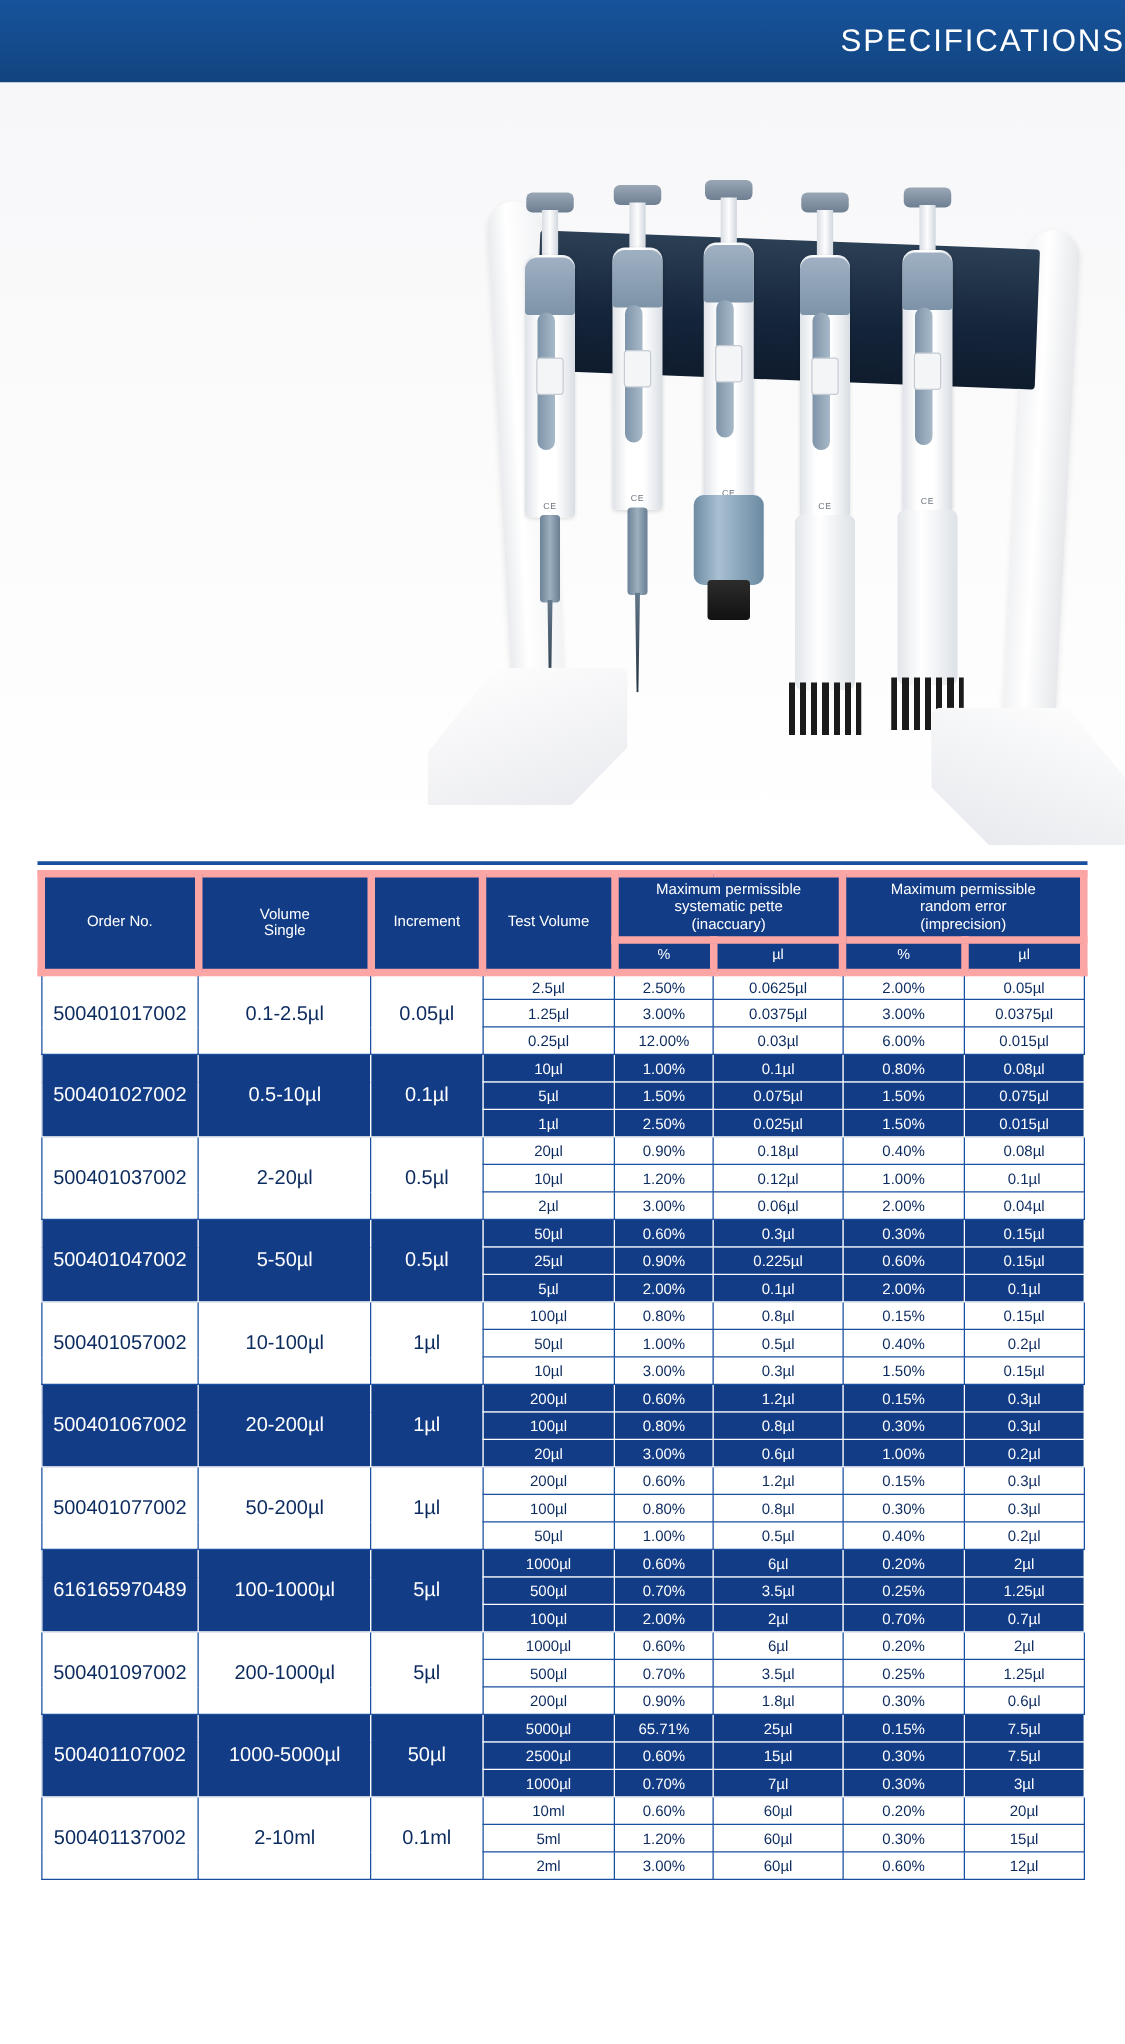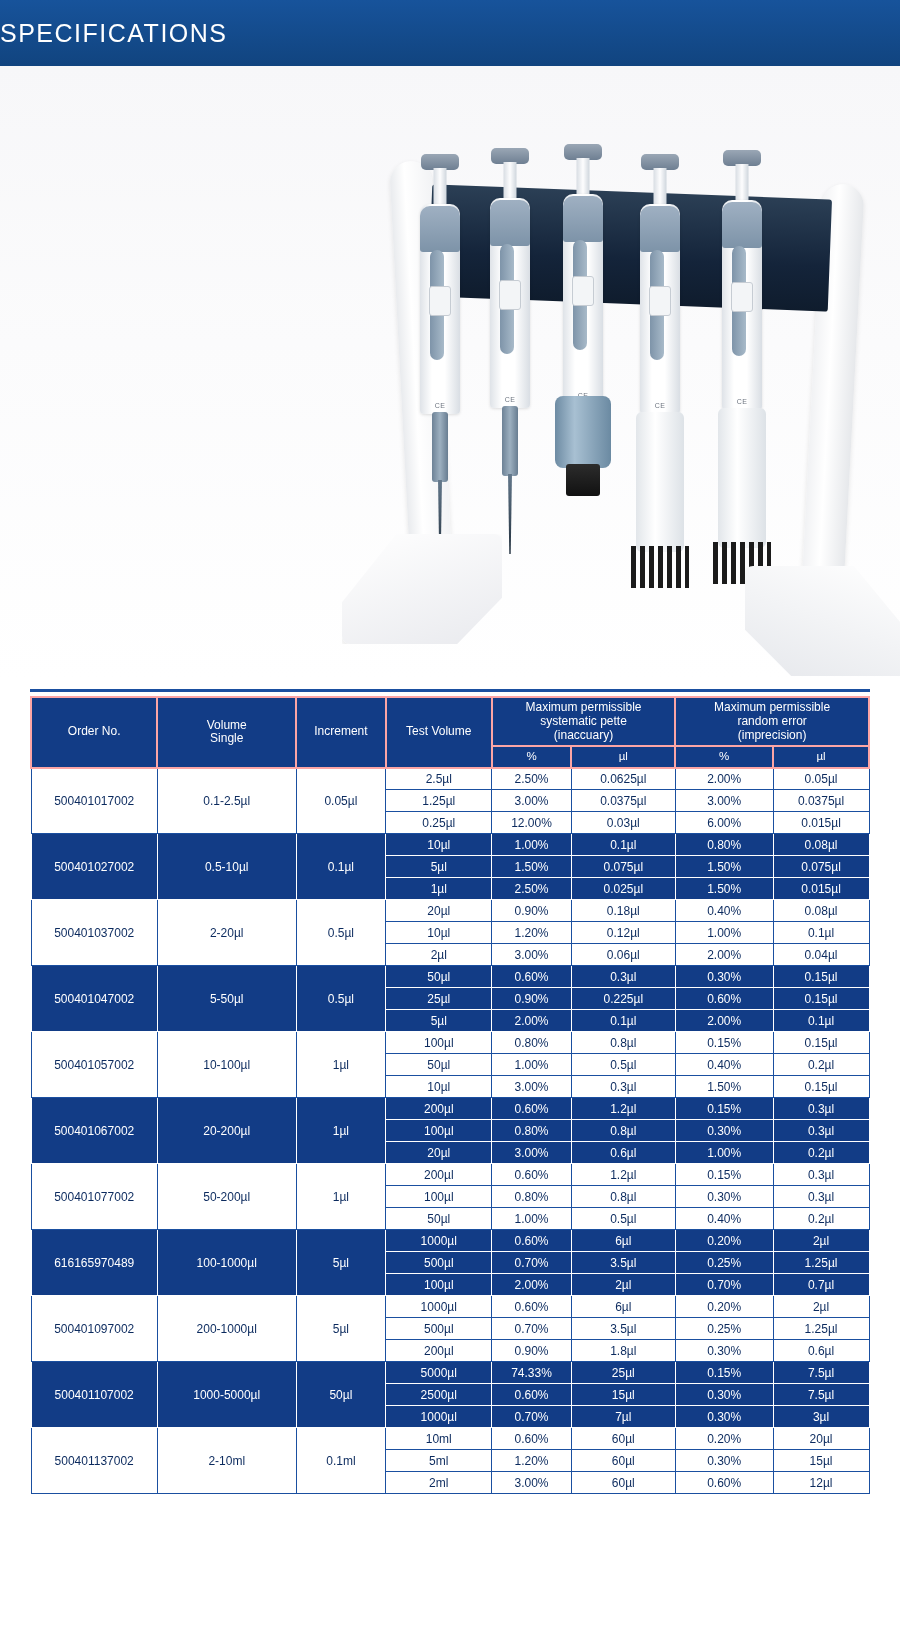--- a/index.html
+++ b/index.html
@@ -16,21 +16,21 @@
     overflow: hidden;
   }
   
   .banner {
     width: 900px;
     height: 66px;
     background: #154a8c;
     background: linear-gradient(180deg,#17539b 0%,#11447f 100%);
     display: flex;
     align-items: center;
-    justify-content: flex-start;
+    justify-content: flex-end;
   }
   .banner-title {
     color: #ffffff;
     font-size: 25px;
     letter-spacing: 1.5px;
     font-weight: 400;
   }
   
   .hero {
     width: 900px;
@@ -184,42 +184,42 @@
   table.spec {
     width: 840px;
     border-collapse: collapse;
     font-size: 12px;
     table-layout: fixed;
   }
   table.spec th {
     background: #123c86;
     color: #ffffff;
     font-weight: 400;
-    border: 2px solid #fca5a5;
+    border: 6px solid #fca5a5;
     padding: 3px 2px;
     line-height: 1.15;
     text-align: center;
     vertical-align: middle;
   }
   table.spec td {
     border: 1px solid #1a4fa0;
     padding: 2px 3px;
     text-align: center;
     vertical-align: middle;
     height: 22px;
     color: #0b2a5e;
     background: #ffffff;
   }
   tbody.band-dark td {
     background: #123c86;
     color: #ffffff;
     border-color: #ffffff;
   }
   td.order, td.range, td.incr {
-    font-size: 12px;
+    font-size: 16px;
   }
   .col-order  { width: 124px; }
   .col-range  { width: 136px; }
   .col-incr   { width: 88px; }
   .col-test   { width: 104px; }
   .col-p1     { width: 78px; }
   .col-u1     { width: 102px; }
   .col-p2     { width: 96px; }
   .col-u2     { width: 94px; }
   .hdr-sub { font-size: 11.5px; }
@@ -585,21 +585,21 @@
             <td>0.30%</td>
             <td>0.6µl</td>
           </tr>
         </tbody>
         <tbody class="band-dark">
           <tr>
             <td class="order" rowspan="3">500401107002</td>
             <td class="range" rowspan="3">1000-5000µl</td>
             <td class="incr" rowspan="3">50µl</td>
             <td>5000µl</td>
-            <td>74.33%</td>
+            <td>65.71%</td>
             <td>25µl</td>
             <td>0.15%</td>
             <td>7.5µl</td>
           </tr>
           <tr>
             <td>2500µl</td>
             <td>0.60%</td>
             <td>15µl</td>
             <td>0.30%</td>
             <td>7.5µl</td>

